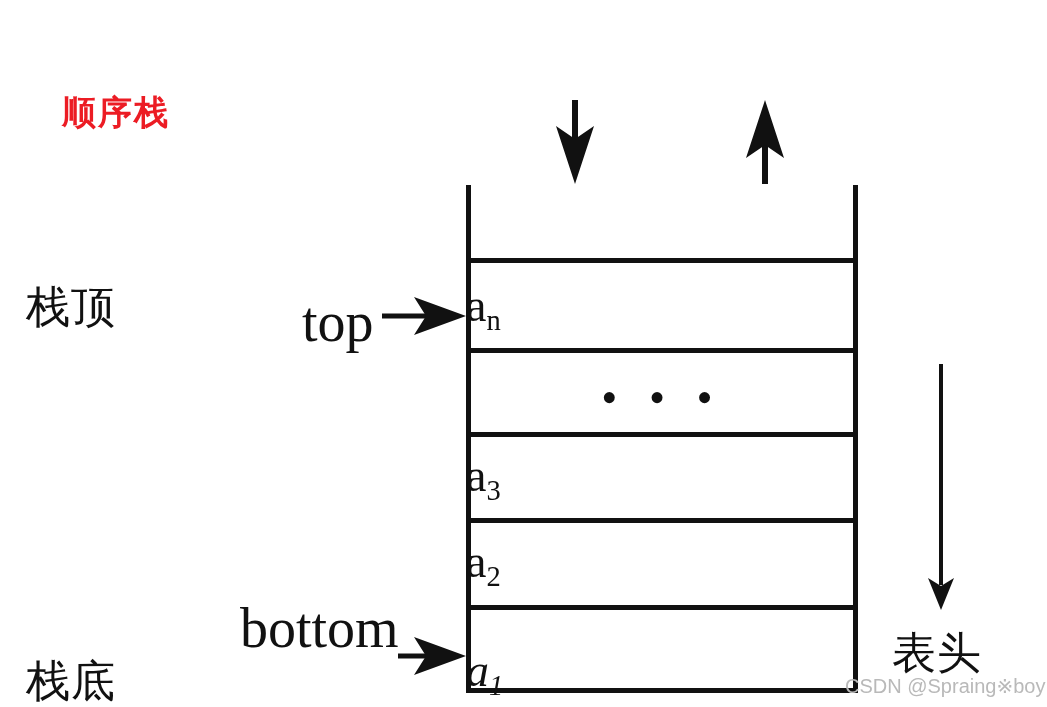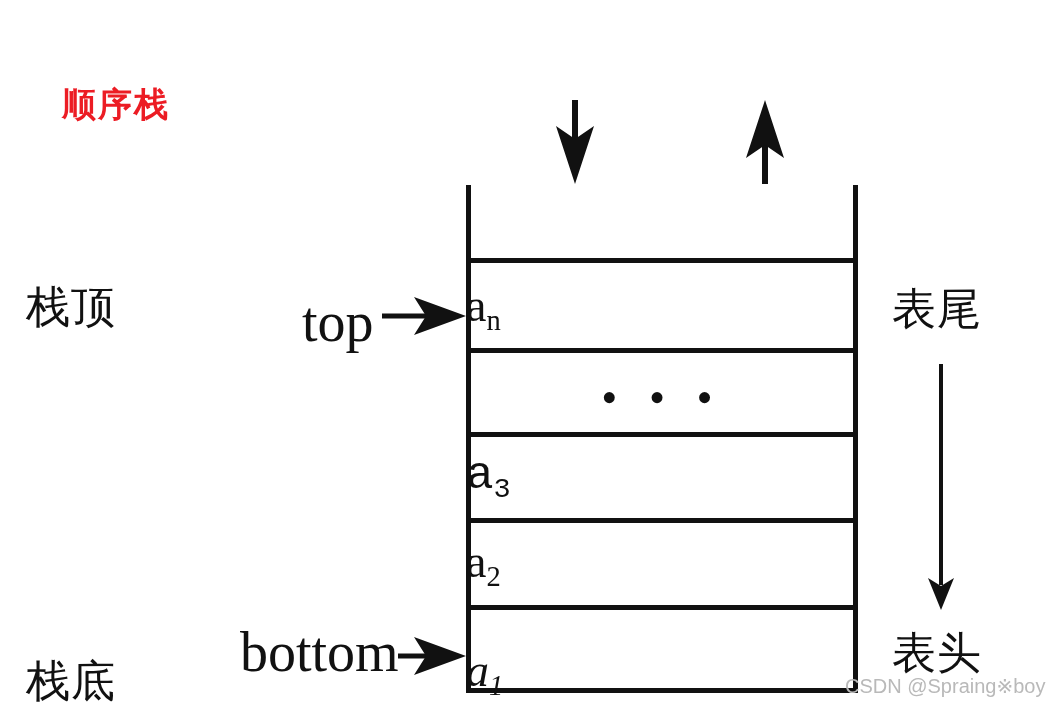--- a/index.html
+++ b/index.html
@@ -17,21 +17,21 @@
     font-family: "Liberation Serif", "DejaVu Serif", serif;
     color: #1a1a1a;
   }
 
   
   .abs { position: absolute; }
 
   
   .diagram-title {
     left: 62px;
-    top: 88px;
+    top: 96px;
     font-family: "Liberation Serif", "DejaVu Serif", serif;
     font-size: 34px;
     font-weight: bold;
     letter-spacing: 2px;
     color: #ec1c24;
     white-space: nowrap;
     line-height: 1;
   }
 
   
@@ -62,21 +62,21 @@
 
   
   .ptr-word {
     font-family: "Liberation Serif", "DejaVu Serif", serif;
     font-size: 56px;
     line-height: 1;
     color: #111111;
     white-space: nowrap;
   }
   .ptr-top    { left: 302px; top: 294px; }
-  .ptr-bottom { left: 240px; top: 624px; }
+  .ptr-bottom { left: 240px; top: 600px; }
 
   
   .stack-box {
     left: 466px;
     top: 185px;
     width: 392px;
     height: 508px;
   }
   
   .wall {
@@ -153,42 +153,41 @@
 
   <div class="abs diagram-title">顺序栈</div>
 
 
   <div class="abs side-label lbl-stack-top">栈顶</div>
   <div class="abs side-label lbl-stack-bottom">栈底</div>
 
   <div class="abs ptr-word ptr-top">top</div>
   <div class="abs ptr-word ptr-bottom">bottom</div>
 
-  <div class="abs side-label lbl-list-tail">表尾</div>
   <div class="abs side-label lbl-list-head">表头</div>
 
   <div class="abs stack-box">
 
     <div class="wall wall-left"></div>
     <div class="wall wall-right"></div>
 
     <div class="rule" style="top:73px;"></div>
     <div class="rule" style="top:163px;"></div>
     <div class="rule" style="top:247px;"></div>
     <div class="rule" style="top:333px;"></div>
     <div class="rule" style="top:420px;"></div>
     <div class="rule" style="top:503px;"></div>
 
     <div class="cell-text" style="top:98px;">
       <span>a</span><sub>n</sub>
     </div>
 
     <div class="dots" style="top:190px;">•  •  •</div>
 
-    <div class="cell-text" style="top:268px;font-family:Liberation Mono, monospace;">
+    <div class="cell-text" style="top:268px;">
       <span>a</span><sub>3</sub>
     </div>
 
     <div class="cell-text" style="top:354px;">
       <span>a</span><sub>2</sub>
     </div>
 
     <div class="cell-text" style="top:463px;font-style:italic;">
       <span>a</span><sub>1</sub>
     </div>

